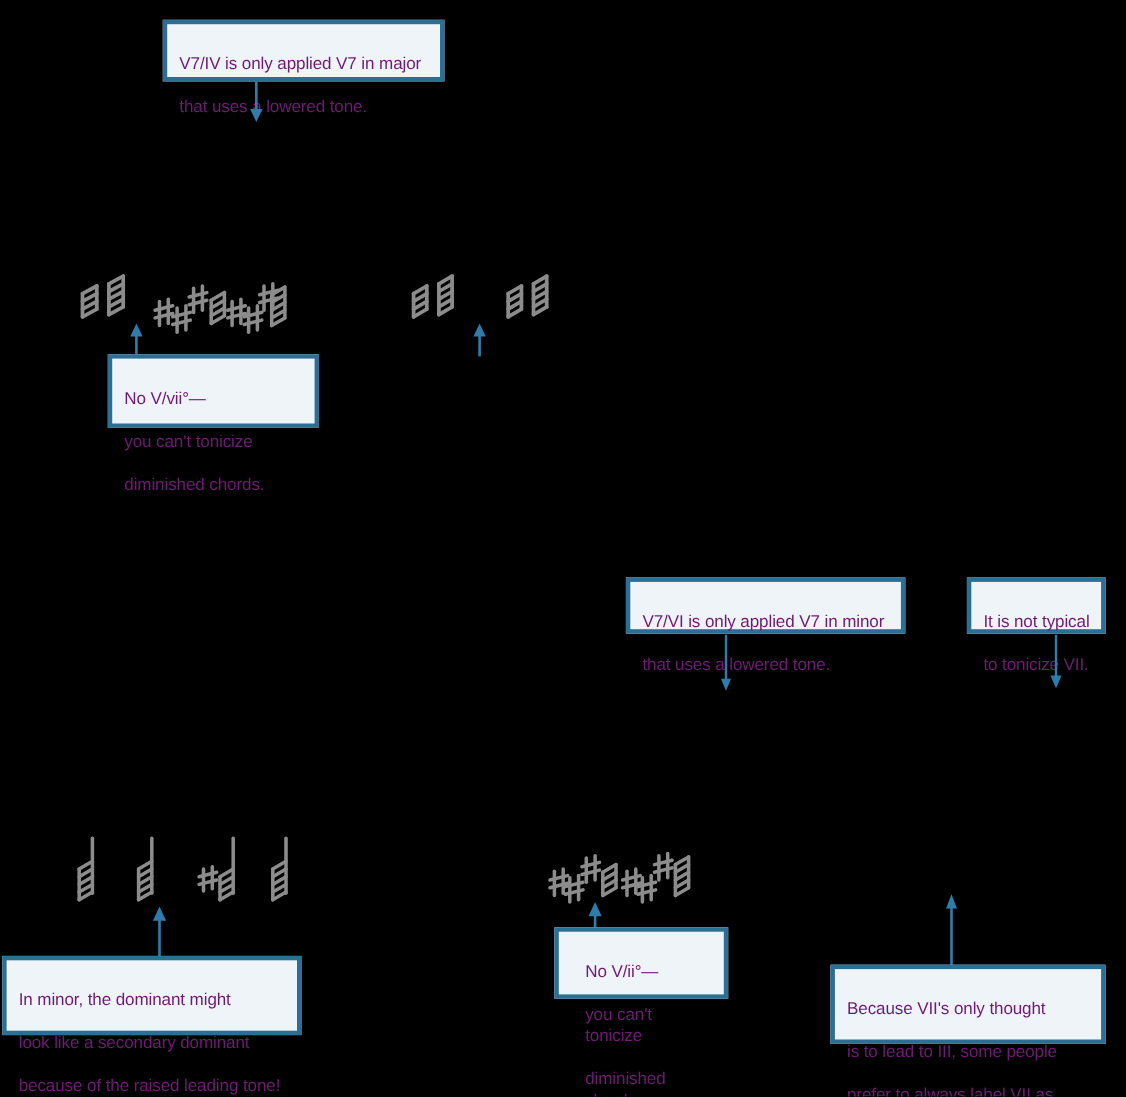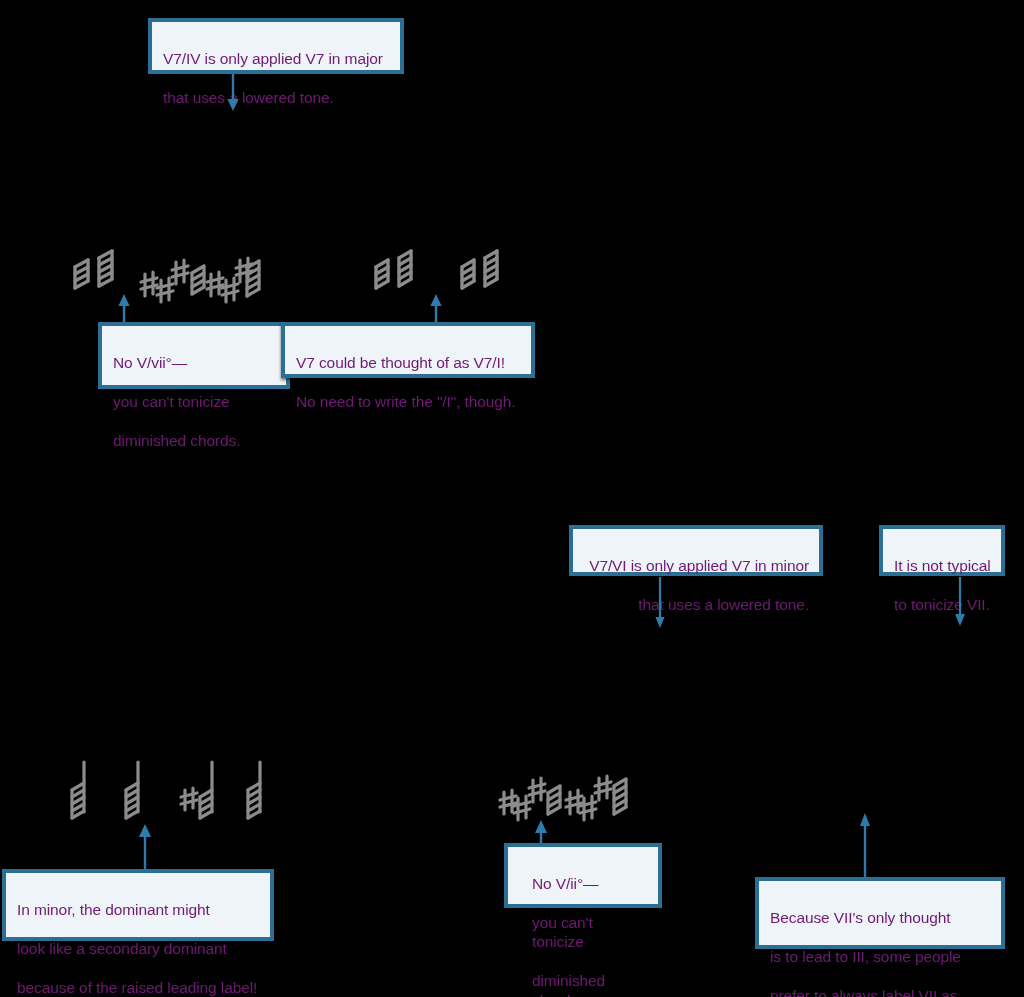--- a/index.html
+++ b/index.html
@@ -202,26 +202,22 @@
       <polygon points="9,0 3.4,12 14.6,12" fill="#2e7cab"></polygon>
     </svg>
   </div>
 
   <div class="callout" style="left:98px; top:322px; width:192px; height:67px;">
     <span class="line">No V/vii°—</span>
     <span class="line">you can't tonicize</span>
     <span class="line">diminished chords.</span>
   </div>
 
-  <div class="callout" style="left:281px; top:322px; width:254px; height:56px;">
-    <span class="line">V7 could be thought of as V7/I!</span>
-    <span class="line">No need to write the "/I", though.</span>
-  </div>
-
-  <div class="callout" style="left:569px; top:525px; width:254px; height:51px;text-align:right;">
+
+  <div class="callout" style="left:569px; top:525px; width:254px; height:51px;">
     <span class="line">V7/VI is only applied V7 in minor</span>
     <span class="line">that uses a lowered tone.</span>
   </div>
 
   <div class="arrow" style="left:652px; top:577px;">
     <svg width="16" height="52" viewBox="0 0 16 52">
       <line x1="8" y1="0" x2="8" y2="43" stroke="#2e7cab" stroke-width="2.2"></line>
       <polygon points="8,51 3.4,40 12.6,40" fill="#2e7cab"></polygon>
     </svg>
   </div>
@@ -357,21 +353,21 @@
   <div class="arrow" style="left:856px; top:813px;">
     <svg width="18" height="66" viewBox="0 0 18 66">
       <line x1="9" y1="66" x2="9" y2="8" stroke="#2e7cab" stroke-width="2.4"></line>
       <polygon points="9,0 4,13 14,13" fill="#2e7cab"></polygon>
     </svg>
   </div>
 
   <div class="callout" style="left:2px; top:869px; width:272px; height:72px;">
     <span class="line">In minor, the dominant might</span>
     <span class="line">look like a secondary dominant</span>
-    <span class="line">because of the raised leading label!</span>
+    <span class="line">because of the raised leading tone!</span>
   </div>
 
   <div class="callout" style="left:504px; top:843px; width:158px; height:65px;padding-left:24px;">
     <span class="line">No V/ii°—</span>
     <span class="line">you can't tonicize</span>
     <span class="line">diminished chords.</span>
   </div>
 
   <div class="callout" style="left:755px; top:877px; width:250px; height:72px;">
     <span class="line">Because VII's only thought</span>

